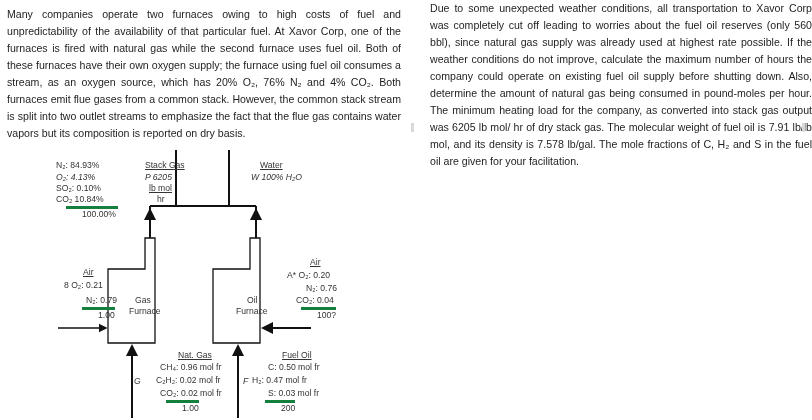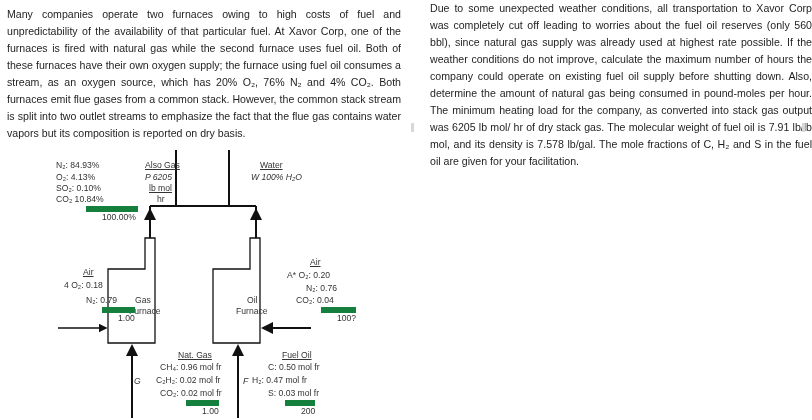--- a/index.html
+++ b/index.html
@@ -19,21 +19,21 @@
       position: absolute;
       font-family: "Liberation Sans", sans-serif;
       font-size: 8.6px;
       line-height: 11px;
       color: #333;
       white-space: nowrap;
       padding-left: 16px;
     }
     .ital { font-style: italic; text-align: center; }
     .ul { text-decoration: underline; }
-    .ol { border-top: 6px solid #15803d; margin-left: 20px; }
+    .ol { border-top: 3px solid #15803d; }
     .scroll-marker {
       position: absolute; width: 3px; height: 9px; background: #d8d8d8;
     }
   </style>
 </head>
 <body>
 
 <div class="para para-left">Many companies operate two furnaces owing to high costs of fuel and unpredictability of the availability of that particular fuel. At Xavor Corp, one of the furnaces is fired with natural gas while the second furnace uses fuel oil. Both of these furnaces have their own oxygen supply; the furnace using fuel oil consumes a stream, as an oxygen source, which has 20% O₂, 76% N₂ and 4% CO₂. Both furnaces emit flue gases from a common stack. However, the common stack stream is split into two outlet streams to emphasize the fact that the flue gas contains water vapors but its composition is reported on dry basis.</div>
 
 <div class="para para-right">Due to some unexpected weather conditions, all transportation to Xavor Corp was completely cut off leading to worries about the fuel oil reserves (only 560 bbl), since natural gas supply was already used at highest rate possible. If the weather conditions do not improve, calculate the maximum number of hours the company could operate on existing fuel oil supply before shutting down. Also, determine the amount of natural gas being consumed in pound-moles per hour. The minimum heating load for the company, as converted into stack gas output was 6205 lb mol/ hr of dry stack gas. The molecular weight of fuel oil is 7.91 lb/lb mol, and its density is 7.578 lb/gal. The mole fractions of C, H₂ and S in the fuel oil are given for your facilitation.</div>
@@ -68,41 +68,41 @@
 
     <line x1="311" y1="328" x2="263" y2="328" stroke-width="2" marker-end="url(#arr)"></line>
 
     <line x1="132" y1="418" x2="132" y2="346" stroke-width="2" marker-end="url(#arr)"></line>
 
     <line x1="238" y1="418" x2="238" y2="346" stroke-width="2" marker-end="url(#arr)"></line>
   </g>
 </svg>
 
 <div class="lbl" style="left:40px; top:160px;">N₂: 84.93%</div>
-<div class="lbl" style="left:40px; top:172px;">O₂:  4.13%</div>
+<div class="lbl" style="left:40px; top:172px;font-style:italic;">O₂:  4.13%</div>
 <div class="lbl" style="left:40px; top:183px;">SO₂:  0.10%</div>
 <div class="lbl" style="left:40px; top:194px;">CO₂  10.84%</div>
 <div class="lbl ol" style="left:66px; top:206px; padding-right:2px;">100.00%</div>
 
-<div class="lbl ul" style="left:129px; top:160px;">Also Gas</div>
+<div class="lbl ul" style="left:129px; top:160px;">Stack Gas</div>
 <div class="lbl ital" style="left:129px; top:172px;">P 6205</div>
 <div class="lbl ul" style="left:133px; top:183px;">lb mol</div>
 <div class="lbl" style="left:141px; top:194px;">hr</div>
 
 <div class="lbl ul" style="left:244px; top:160px;">Water</div>
 <div class="lbl ital" style="left:235px; top:172px;">W 100% H₂O</div>
 
 <div class="lbl" style="left:119px; top:295px;">Gas</div>
 <div class="lbl" style="left:113px; top:306px;">Furnace</div>
 
 <div class="lbl" style="left:231px; top:295px;">Oil</div>
 <div class="lbl" style="left:220px; top:306px;">Furnace</div>
 
 <div class="lbl ul" style="left:67px; top:267px;">Air</div>
-<div class="lbl" style="left:48px; top:280px;">4  O₂: 0.18</div>
+<div class="lbl" style="left:48px; top:280px;">8  O₂: 0.21</div>
 <div class="lbl" style="left:70px; top:295px;">N₂: 0.79</div>
 <div class="lbl ol" style="left:82px; top:307px;">1.00</div>
 
 <div class="lbl ul" style="left:294px; top:257px;">Air</div>
 <div class="lbl" style="left:271px; top:270px;">A*  O₂: 0.20</div>
 <div class="lbl" style="left:290px; top:283px;">N₂: 0.76</div>
 <div class="lbl" style="left:280px; top:295px;">CO₂: 0.04</div>
 <div class="lbl ol" style="left:301px; top:307px;">100?</div>
 
 <div class="lbl ital" style="left:118px; top:376px;">G</div>

